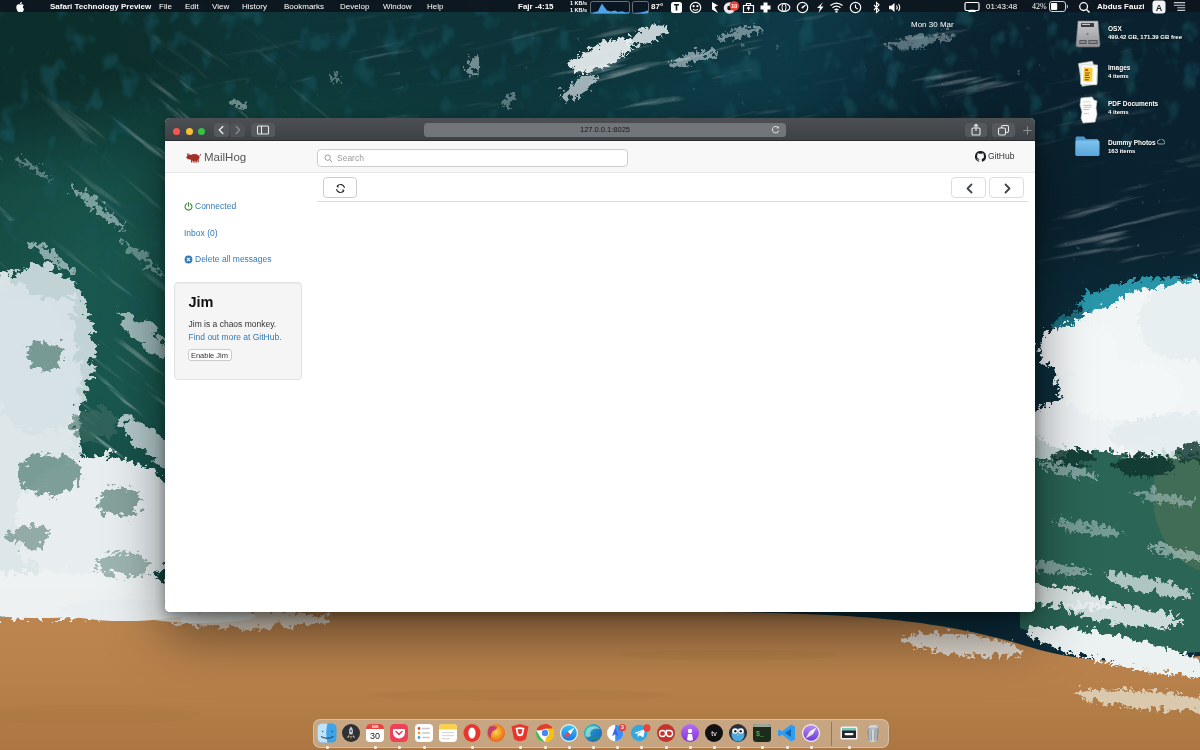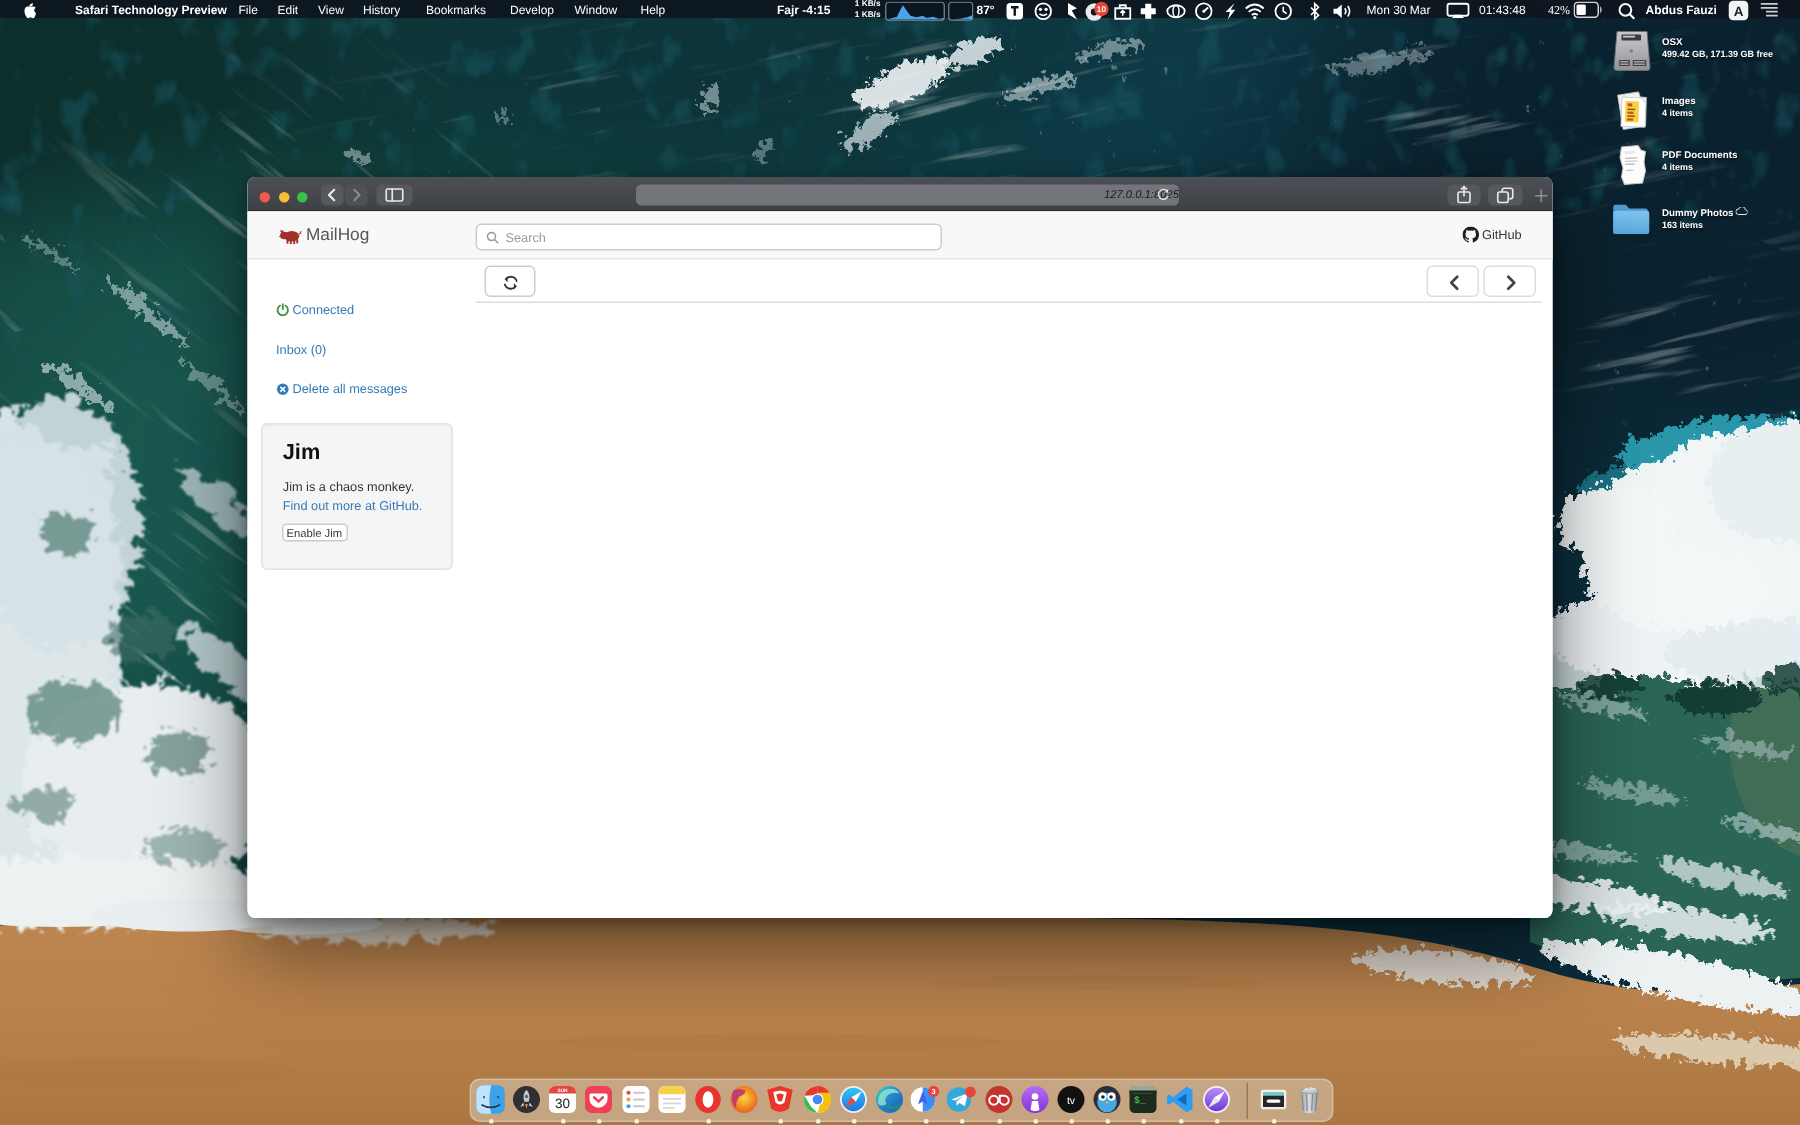--- a/index.html
+++ b/index.html
@@ -11,21 +11,21 @@
 
 .dicon{position:absolute;z-index:20;}
 .dlabel{position:absolute;color:#fff;font-weight:bold;text-shadow:0 1px 2px rgba(0,0,0,0.65);z-index:20;line-height:1.45;}
 .dlabel .t1{font-size:6.5px;}
 .dlabel .t2{font-size:6px;}
 
 #win{position:absolute;left:165px;top:118px;width:870px;height:494px;border-radius:5px;box-shadow:0 22px 55px rgba(0,0,0,0.5),0 3px 12px rgba(0,0,0,0.35);z-index:30;background:#fff;}
 #titlebar{position:absolute;left:0;top:0;width:870px;height:23px;border-radius:5px 5px 0 0;background:linear-gradient(#4c5055,#3e4145);border-bottom:1px solid #2a2c2e;box-sizing:border-box;}
 .tl{position:absolute;top:9.5px;width:7px;height:7px;border-radius:50%;}
 .tbtn{position:absolute;top:5px;height:14px;background:#55585c;border-radius:3.5px;}
-#urlbar{position:absolute;left:259px;top:4.5px;width:362px;height:14px;background:#72767a;border-radius:3.5px;color:#17191b;font-size:7.5px;text-align:right;line-height:14px;font-style:italic;}
+#urlbar{position:absolute;left:259px;top:4.5px;width:362px;height:14px;background:#72767a;border-radius:3.5px;color:#17191b;font-size:7.5px;text-align:center;line-height:14px;}
 
 #page{position:absolute;left:0;top:23px;width:870px;height:471px;background:#fff;border-radius:0 0 5px 5px;overflow:hidden;}
 #mhheader{position:absolute;left:0;top:0;width:900px;height:32px;background:#f8f8f8;border-bottom:1px solid #e7e7e7;box-sizing:border-box;}
 .blue{color:#337ab7;}
 .mhbtn{position:absolute;background:#fff;border:1px solid #ccc;border-radius:4px;box-sizing:border-box;}
 
 #dock{position:absolute;left:313px;top:719px;width:576px;height:29px;background:rgba(228,220,206,0.45);border:1px solid rgba(255,255,255,0.28);border-radius:7px;z-index:40;box-sizing:border-box;}
 .dkic{position:absolute;top:723px;width:20px;height:20px;z-index:41;}
 .dot{position:absolute;top:746px;width:2.5px;height:2.5px;border-radius:50%;background:#f5efe2;z-index:41;}
 </style>
@@ -288,21 +288,21 @@
       <circle cx="6.5" cy="6.5" r="5.2" fill="none" stroke="#fff" stroke-width="1.2"></circle>
       <path d="M6.5,3.5 v3 l2.3,1.6" stroke="#fff" stroke-width="1.1" fill="none"></path>
     </svg>
 <svg class="abs" style="left:872px;top:0.5px;" width="9" height="13" viewBox="0 0 9 13">
       <path d="M2,4 L7,9.2 4.5,11.5 4.5,1.5 7,3.8 2,9" fill="none" stroke="#fff" stroke-width="1.1"></path>
     </svg>
 <svg class="abs" style="left:888px;top:0.5px;" width="15" height="13" viewBox="0 0 15 13">
       <path d="M1,4.8 h2.3 L6.5,2 v9 L3.3,8.2 H1 Z" fill="#fff"></path>
       <path d="M8.5,4.5 Q10,6.5 8.5,8.5 M10.5,3 Q13,6.5 10.5,10" stroke="#fff" stroke-width="1.1" fill="none"></path>
     </svg>
-<span class="abs" style="left:911px;top:2px;">Mon 30 Mar</span>
+<span class="abs" style="left:911px;top:20px;">Mon 30 Mar</span>
 <svg class="abs" style="left:964px;top:1px;" width="16" height="12" viewBox="0 0 16 12">
       <rect x="1" y="1.5" width="14" height="8" rx="1.5" fill="none" stroke="#fff" stroke-width="1.2"></rect>
       <path d="M4,11 h8 l-2,-2.2 h-4 Z" fill="#fff"></path>
     </svg>
 <span class="abs" style="left:986px;top:2px;">01:43:48</span>
 <span class="abs" style="left:1032px;top:2px;font-family:Liberation Serif, serif;">42%</span>
 <svg class="abs" style="left:1049px;top:1px;" width="20" height="11" viewBox="0 0 20 11">
       <rect x="0.5" y="0.5" width="16" height="10" rx="2.5" fill="none" stroke="#d0d3d6" stroke-width="1"></rect>
       <rect x="2" y="2" width="6.2" height="7" rx="1" fill="#fff"></rect>
       <path d="M17.8,3.2 a3.2,3.2 0 0 1 0,4.6 Z" fill="#d0d3d6"></path>

